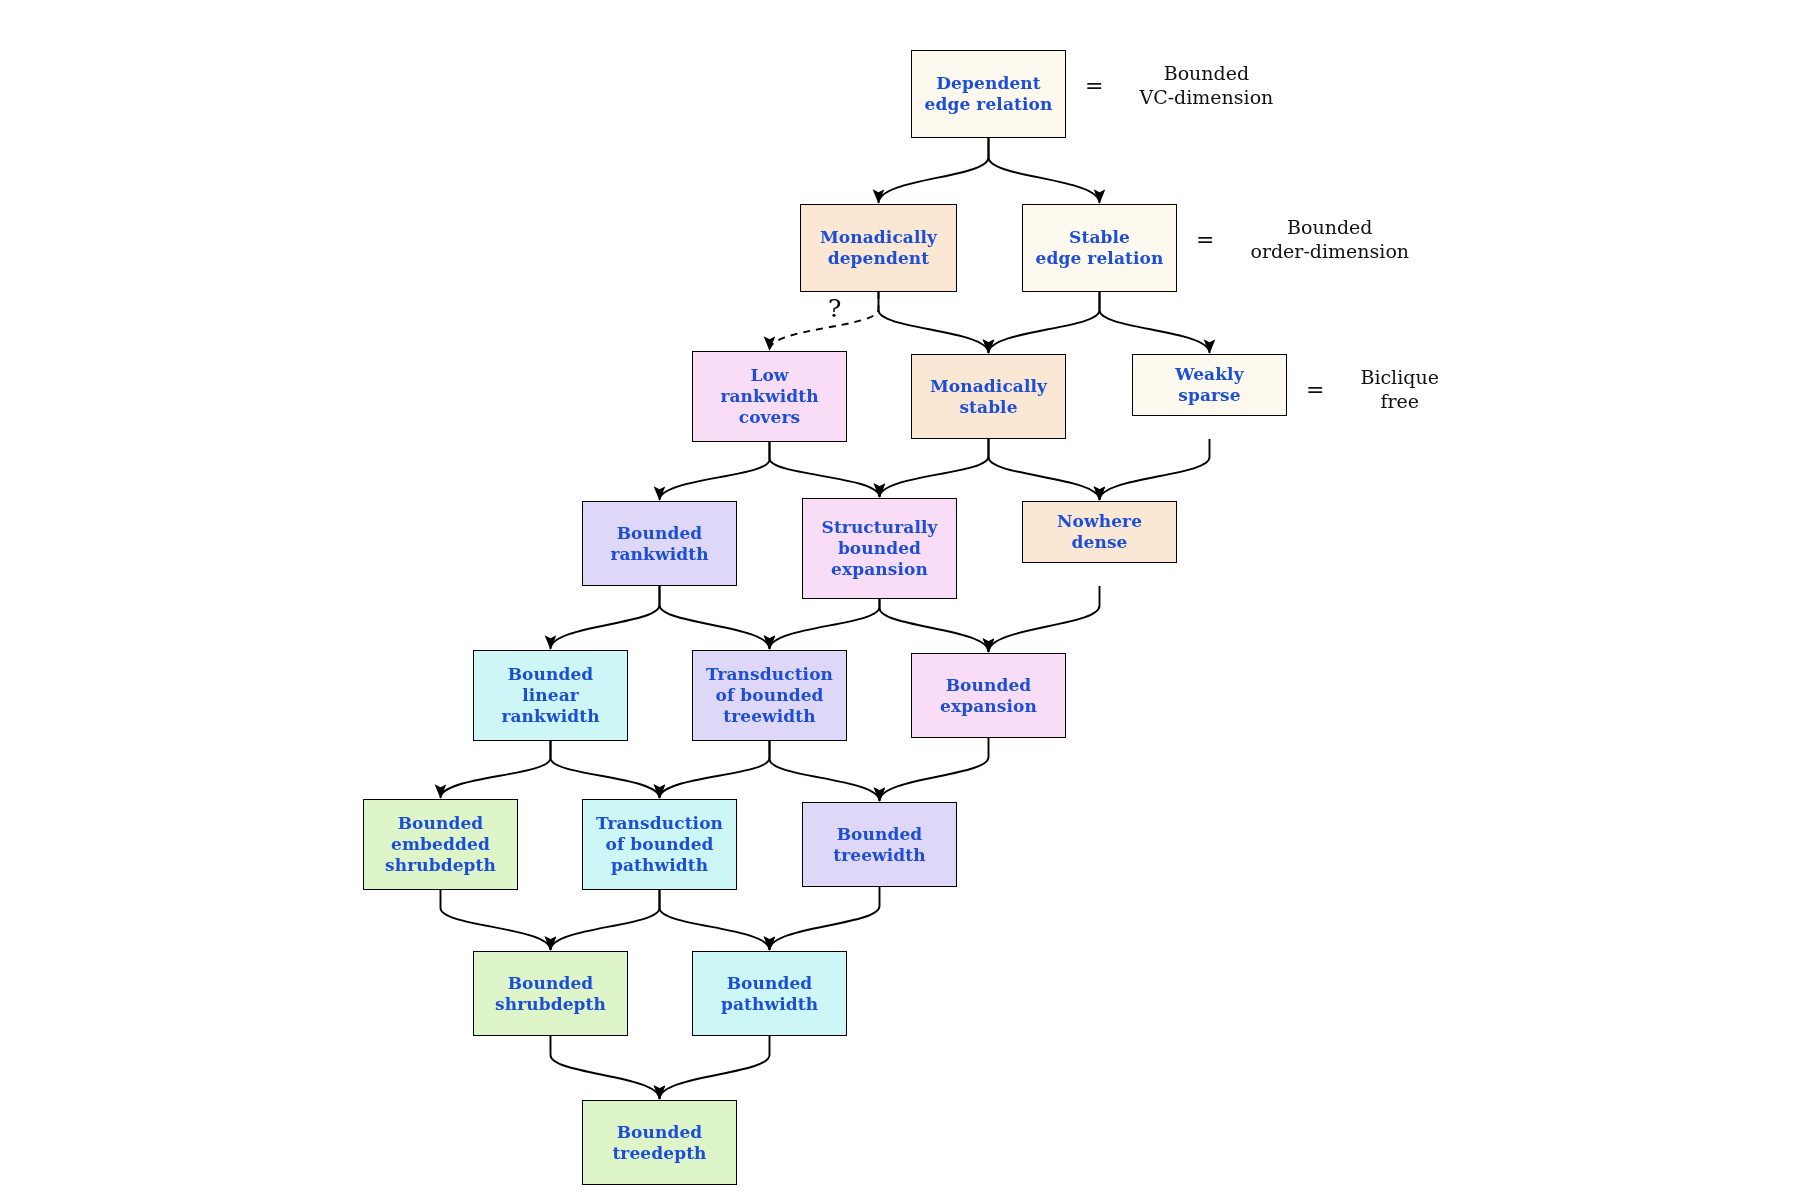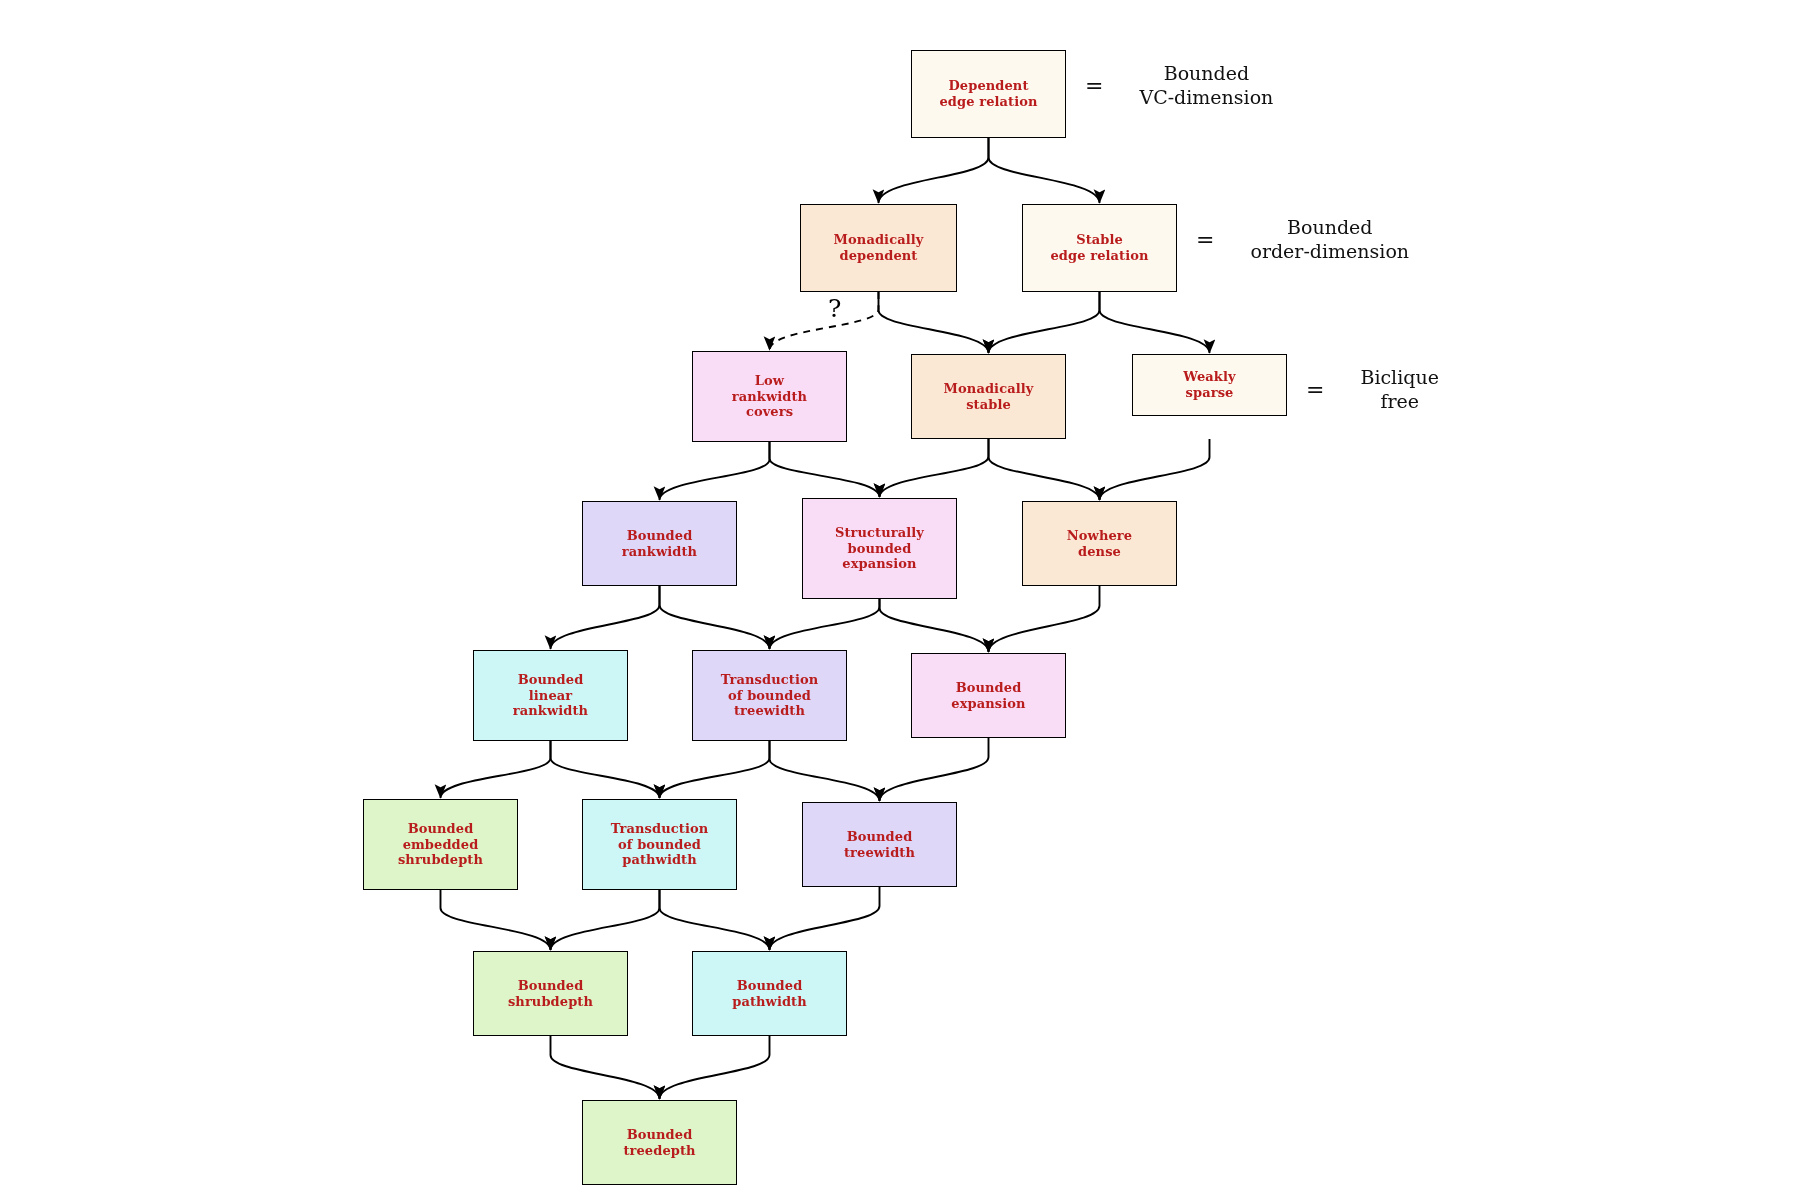--- a/index.html
+++ b/index.html
@@ -13,23 +13,23 @@
   #canvas{position:absolute;left:0;top:0;width:1800px;height:1200px;}
   #edges{position:absolute;left:0;top:0;width:1800px;height:1200px;}
   .node{
     position:absolute;
     box-sizing:border-box;
     border:1.6px solid #000000;
     display:flex;
     align-items:center;
     justify-content:center;
     text-align:center;
-    color:#b91c1c;
+    color:#1d4ed8;
     font-weight:700;
-    font-size:13px;
+    font-size:17px;
     line-height:1.22;
     letter-spacing:.1px;
     z-index:3;
   }
   .node span{display:block;width:100%;padding:0 4px;}
   .annot{
     position:absolute;
     display:flex;
     align-items:center;
     gap:36px;
@@ -114,21 +114,21 @@
       </div>
       <div class="node" style="left: 1132px; top: 354px; width: 155px; height: 62px; background: rgb(253, 249, 238);">
         <span>Weakly<br>sparse</span>
       </div>
       <div class="node" style="left: 582px; top: 501px; width: 155px; height: 85px; background: rgb(222, 215, 248);">
         <span>Bounded<br>rankwidth</span>
       </div>
       <div class="node" style="left: 802px; top: 498px; width: 155px; height: 101px; background: rgb(249, 221, 247);">
         <span>Structurally<br>bounded<br>expansion</span>
       </div>
-      <div class="node" style="left: 1022px; top: 501px; width: 155px; height: 85px; background: rgb(251, 232, 212);">
+      <div class="node" style="left: 1022px; top: 501px; width: 155px; height: 62px; background: rgb(251, 232, 212);">
         <span>Nowhere<br>dense</span>
       </div>
       <div class="node" style="left: 473px; top: 650px; width: 155px; height: 91px; background: rgb(205, 246, 246);">
         <span>Bounded<br>linear<br>rankwidth</span>
       </div>
       <div class="node" style="left: 692px; top: 650px; width: 155px; height: 91px; background: rgb(222, 215, 248);">
         <span>Transduction<br>of bounded<br>treewidth</span>
       </div>
       <div class="node" style="left: 911px; top: 653px; width: 155px; height: 85px; background: rgb(249, 221, 247);">
         <span>Bounded<br>expansion</span>

